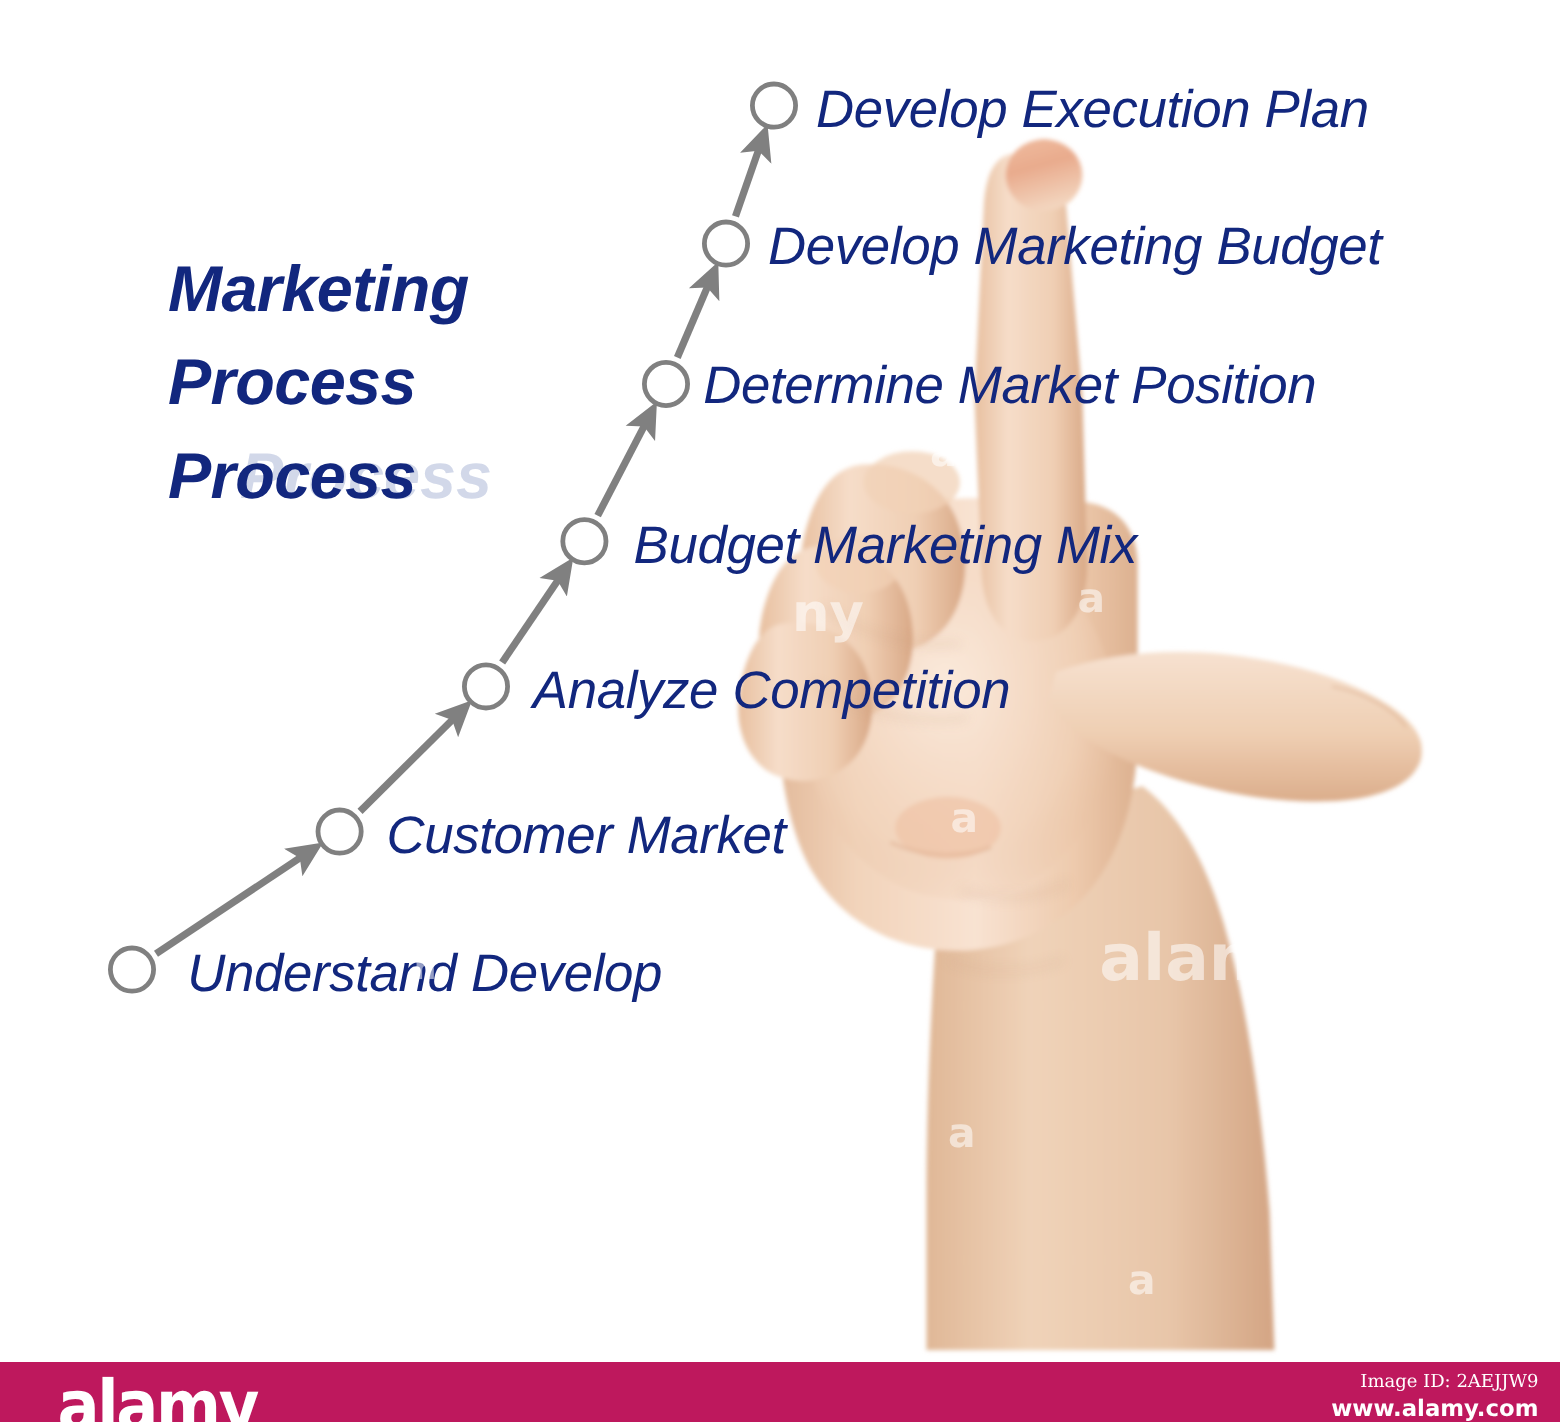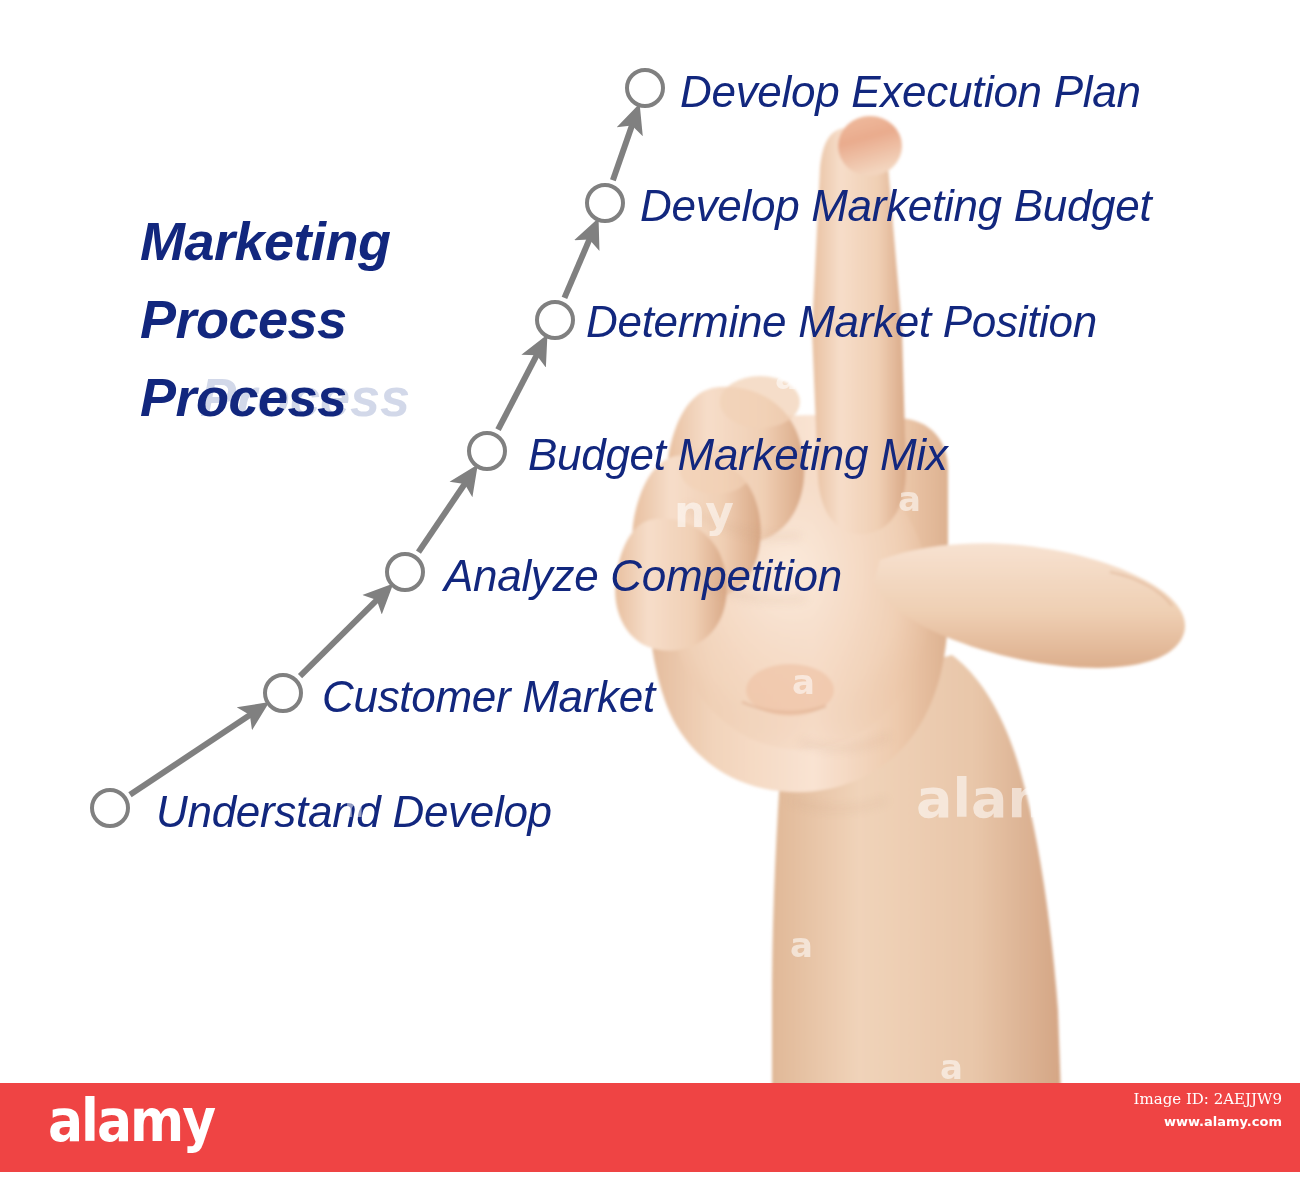--- a/index.html
+++ b/index.html
@@ -73,23 +73,23 @@
     color:#ffffff;
     opacity:.55;
     font-weight:bold;
     font-family:"DejaVu Sans", sans-serif;
     pointer-events:none;
   }
 
   
   #footer {
     position:absolute;
-    left:0; bottom:17px;
-    width:1300px; height:89px;
-    background:#ef4444;
+    left:0; bottom:4px;
+    width:1300px; height:50px;
+    background:#be185d;
   }
   #alamy-logo {
     position:absolute;
     left:48px; top:6px;
     color:#ffffff;
     font-family:"DejaVu Sans", sans-serif;
     font-weight:bold;
     font-size:52px;
     line-height:56px;
     letter-spacing:-2px;
@@ -104,21 +104,21 @@
   }
   #img-id {
     font-family:"DejaVu Serif", serif;
     font-size:15px;
     line-height:21px;
     display:block;
   }
   #site-url {
     font-family:"DejaVu Sans", sans-serif;
     font-weight:bold;
-    font-size:13px;
+    font-size:19px;
     line-height:24px;
     display:block;
   }
 </style>
 </head>
 <body>
 
 <div id="stage">
 
   <svg id="hand-layer" viewBox="0 0 1300 1189" aria-hidden="true">
@@ -246,21 +246,21 @@
       <div class="step-label" style="left: 444px; top: 554px;">Analyze Competition</div>
       <div class="step-label" style="left: 528px; top: 433px;">Budget Marketing Mix</div>
       <div class="step-label" style="left: 586px; top: 300px; text-align: right;">Determine Market Position</div>
       <div class="step-label" style="left: 640px; top: 184px;">Develop Marketing Budget</div>
       <div class="step-label" style="left: 680px; top: 70px;">Develop Execution Plan</div>
     </div>
 
   <div id="wm-root">
       <div class="wm" style="left: 775px; top: 360px; font-size: 34px; line-height: 34px;">a</div>
       <div class="wm" style="left: 898px; top: 482px; font-size: 34px; line-height: 34px;">a</div>
-      <div class="wm" style="left: 660px; top: 490px; font-size: 44px; line-height: 44px; margin-left: 14px;">ny</div>
+      <div class="wm" style="left: 660px; top: 490px; font-size: 44px; line-height: 44px;">ny</div>
       <div class="wm" style="left: 792px; top: 665px; font-size: 34px; line-height: 34px;">a</div>
       <div class="wm" style="left: 916px; top: 772px; font-size: 54px; line-height: 54px;">alam</div>
       <div class="wm" style="left: 790px; top: 928px; font-size: 34px; line-height: 34px;">a</div>
       <div class="wm" style="left: 940px; top: 1050px; font-size: 34px; line-height: 34px;">a</div>
       <div class="wm" style="left: 345px; top: 795px; font-size: 26px; line-height: 26px;">n</div>
     </div>
 
   <div id="footer">
     <div id="alamy-logo">alamy</div>
     <div id="footer-right">

